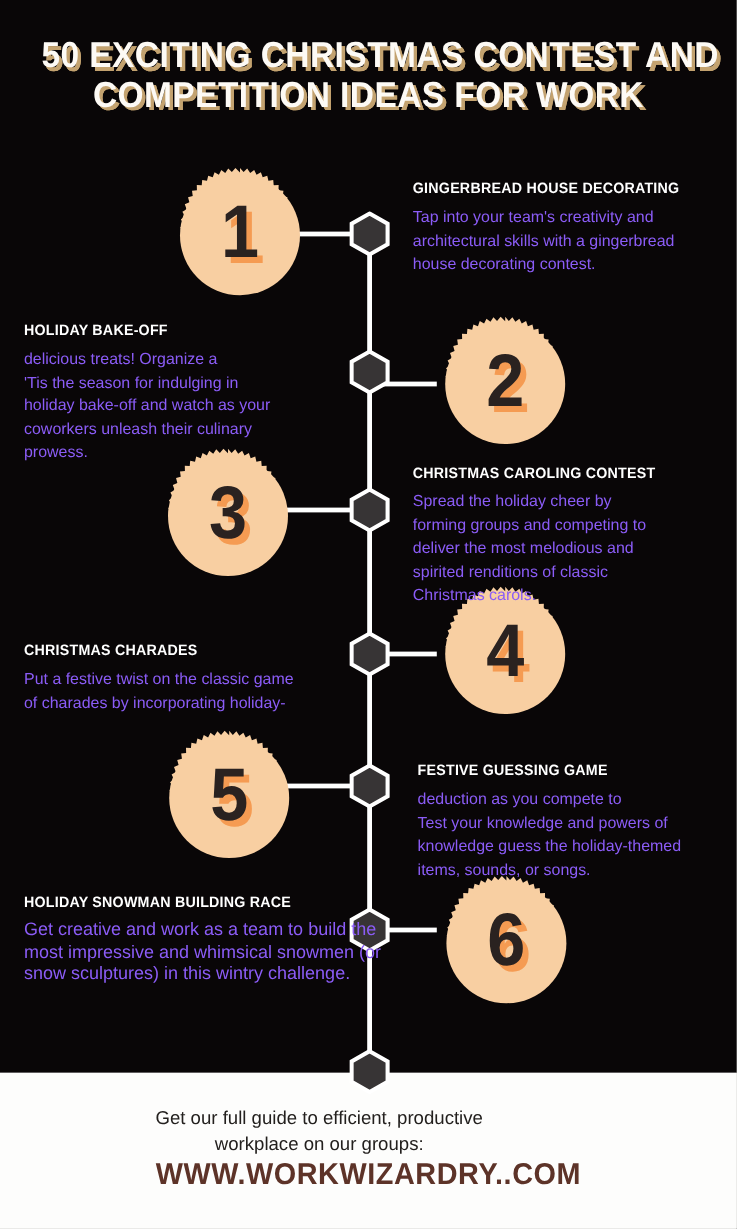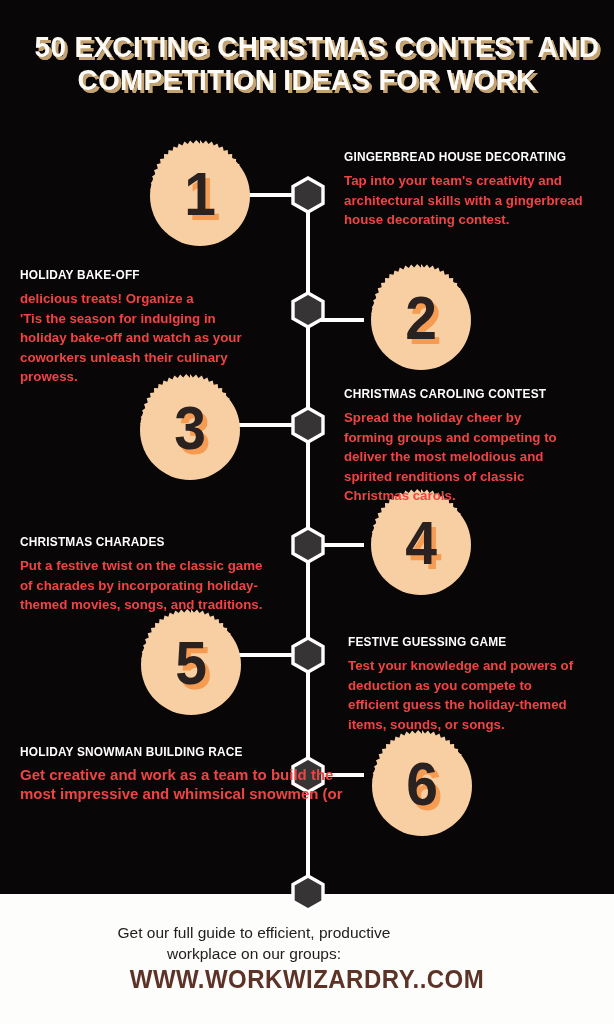--- a/index.html
+++ b/index.html
@@ -80,30 +80,30 @@
     letter-spacing:0.2px;
     color:#ffffff;
     text-transform:uppercase;
     transform:scaleX(0.95);
     transform-origin:left center;
     margin-bottom:7px;
     white-space:nowrap;
   }
   .block p {
     font-family:"Liberation Sans", sans-serif;
-    font-weight:bold;
+    font-weight:normal;
     font-size:13.3px;
     line-height:19.5px;
-    color:#ef4444;
+    color:#8b5cf6;
   }
   .block p span { display:block; white-space:nowrap; }
 
   
   .footer-text {
-    position:absolute; left:0; top:922px; width:508px;
+    position:absolute; left:12px; top:922px; width:508px;
     text-align:center;
     font-family:"Liberation Sans", sans-serif;
     font-size:15.5px;
     line-height:21px;
     color:#23201e;
   }
   .footer-text span { display:block; }
   .footer-url {
     position:absolute; left:0; top:965px; width:614px;
     text-align:center;
@@ -262,39 +262,39 @@
       <span>spirited renditions of classic</span>
       <span>Christmas carols.</span>
     </p>
   </div>
 
   <div class="block" style="left:20px;top:503px;width:266px;margin-top:32px;">
     <h3>CHRISTMAS CHARADES</h3>
     <p>
       <span>Put a festive twist on the classic game</span>
       <span>of charades by incorporating holiday-</span>
-      <span>themed movies, songs, and traditions.</span>
     </p>
   </div>
 
   <div class="block" style="left:348px;top:624px;width:258px;margin-top:11px;">
     <h3>FESTIVE GUESSING GAME</h3>
     <p>
+      <span>deduction as you compete to</span>
       <span>Test your knowledge and powers of</span>
-      <span>deduction as you compete to</span>
-      <span>efficient guess the holiday-themed</span>
+      <span>knowledge guess the holiday-themed</span>
       <span>items, sounds, or songs.</span>
     </p>
   </div>
 
   <div class="block" style="left:20px;top:745px;width:280px;">
     <h3>HOLIDAY SNOWMAN BUILDING RACE</h3>
     <p style="font-size:15px;line-height:18.5px;">
       <span>Get creative and work as a team to build the</span>
       <span>most impressive and whimsical snowmen (or</span>
+      <span>snow sculptures) in this wintry challenge.</span>
     </p>
   </div>
 
   <div class="footer-text">
     <span>Get our full guide to efficient, productive</span>
     <span>workplace on our groups:</span>
   </div>
   <div class="footer-url">WWW.WORKWIZARDRY..COM</div>
 
 </div>

